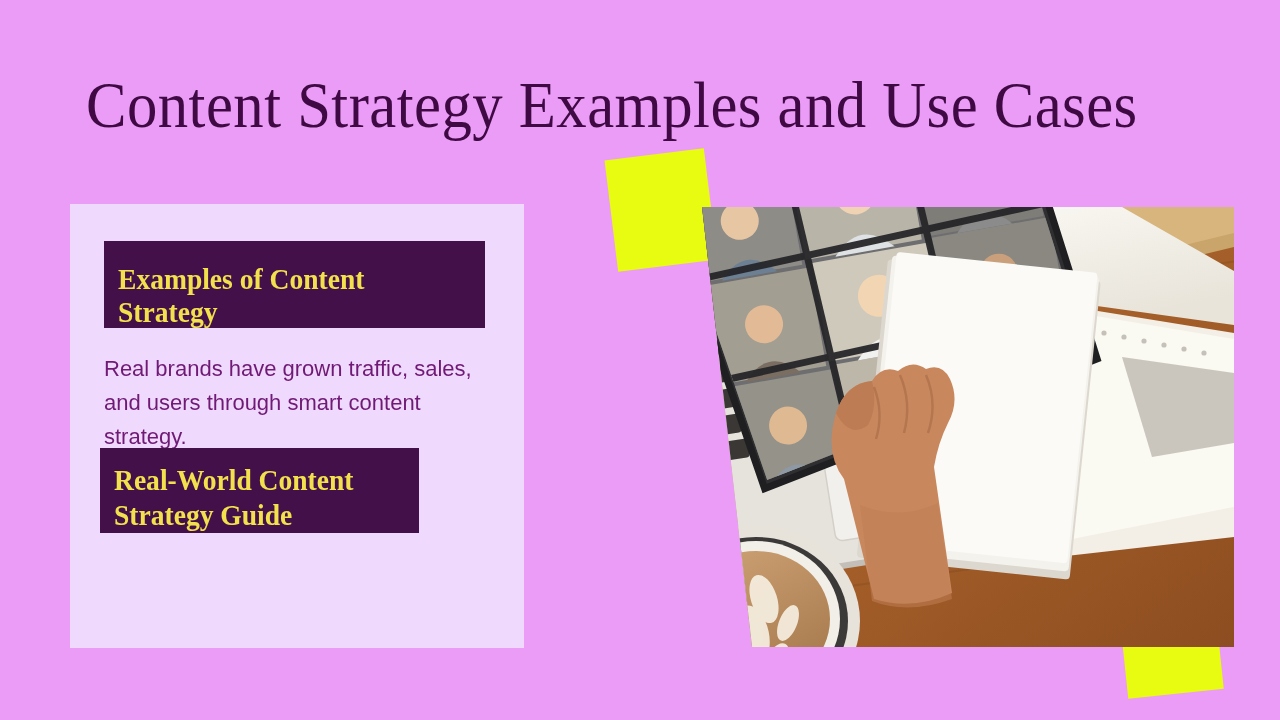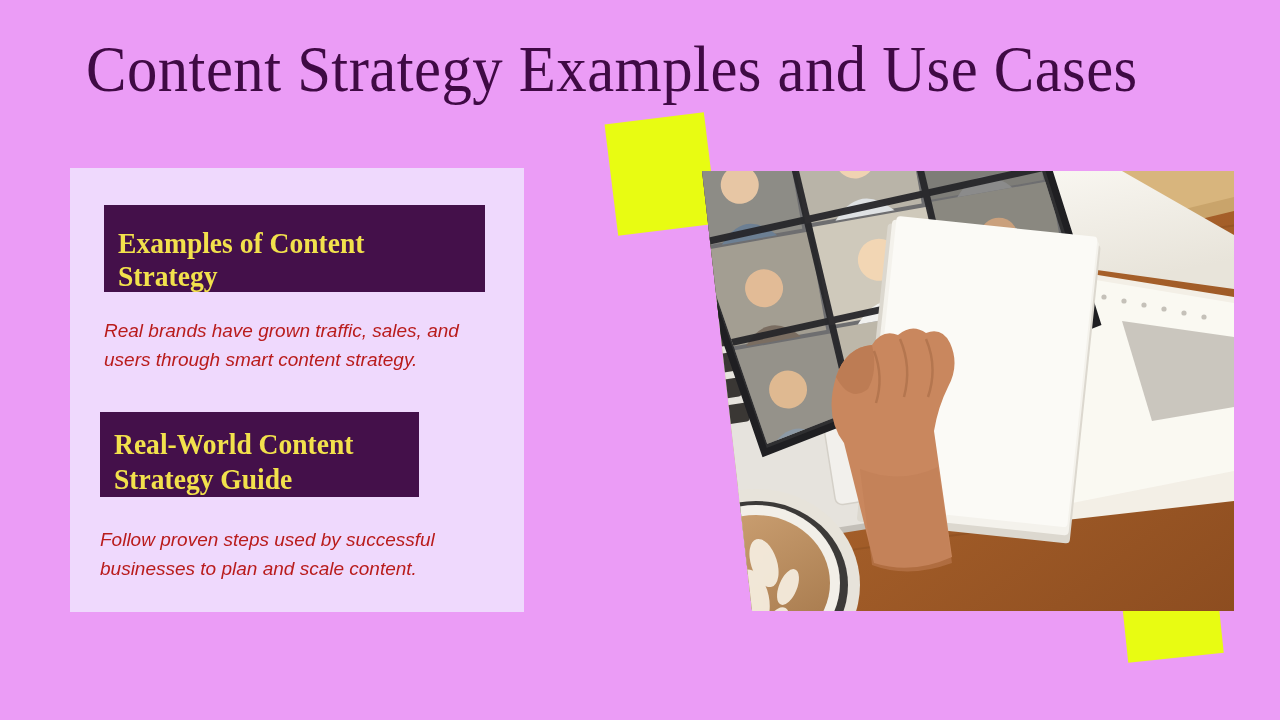--- a/index.html
+++ b/index.html
@@ -2,21 +2,21 @@
 <html><head>
 <meta charset="utf-8">
 <style>
   html,body{margin:0;padding:0;}
   body{
     width:1280px;height:720px;overflow:hidden;
     font-family:"Liberation Sans", sans-serif;
     background:#eb9cf6;
     position:relative;
   }
-  .slide{position:absolute;inset:0;background:#eb9cf6;}
+  .slide{position:absolute;inset:0;background:#eb9cf6;margin-top:36px;}
 
   
   .title{
     position:absolute;
     left:86px; top:30px; width:1100px;
     font-family:"Liberation Serif", serif;
     font-size:66px;
     font-weight:400;
     letter-spacing:0.5px;
     color:#3f0a44;
@@ -48,25 +48,24 @@
   }
   .banner-2{
     left:30px; top:244px; width:319px; height:85px;
     font-size:29px;
     padding:15px 0 0 14px;
     line-height:1.22;
   }
   .banner span{display:block;transform:scaleX(0.95);transform-origin:left top;}
   .body-text{
     position:absolute;
-    color:#b91c1c;
-    font-size:19px;
+    color:#701a75;
+    font-size:22px;
     line-height:1.55;
     width:370px;
-    font-style:italic;
   }
   .body-1{ left:34px; top:148px; }
   .body-2{ left:30px; top:357px; }
 
   
   .photo-wrap{position:absolute;left:600px;top:110px;width:620px;height:560px;}
   .sticky{
     position:absolute;
     background:#e8fc12;
   }
@@ -99,21 +98,20 @@
     <div class="banner banner-1">
       <span>Examples of Content Strategy</span>
     </div>
 
     <div class="body-text body-1">Real brands have grown traffic, sales, and users through smart content strategy.</div>
 
     <div class="banner banner-2">
       <span>Real-World Content Strategy Guide</span>
     </div>
 
-    <div class="body-text body-2">Follow proven steps used by successful businesses to plan and scale content.</div>
 
   </div>
 
   <div class="photo-wrap">
 
     <div class="sticky sticky-top"></div>
     <div class="sticky sticky-bottom"></div>
 
     <div class="photo">
       <svg viewBox="0 0 582 440" xmlns="http://www.w3.org/2000/svg" aria-hidden="true">

